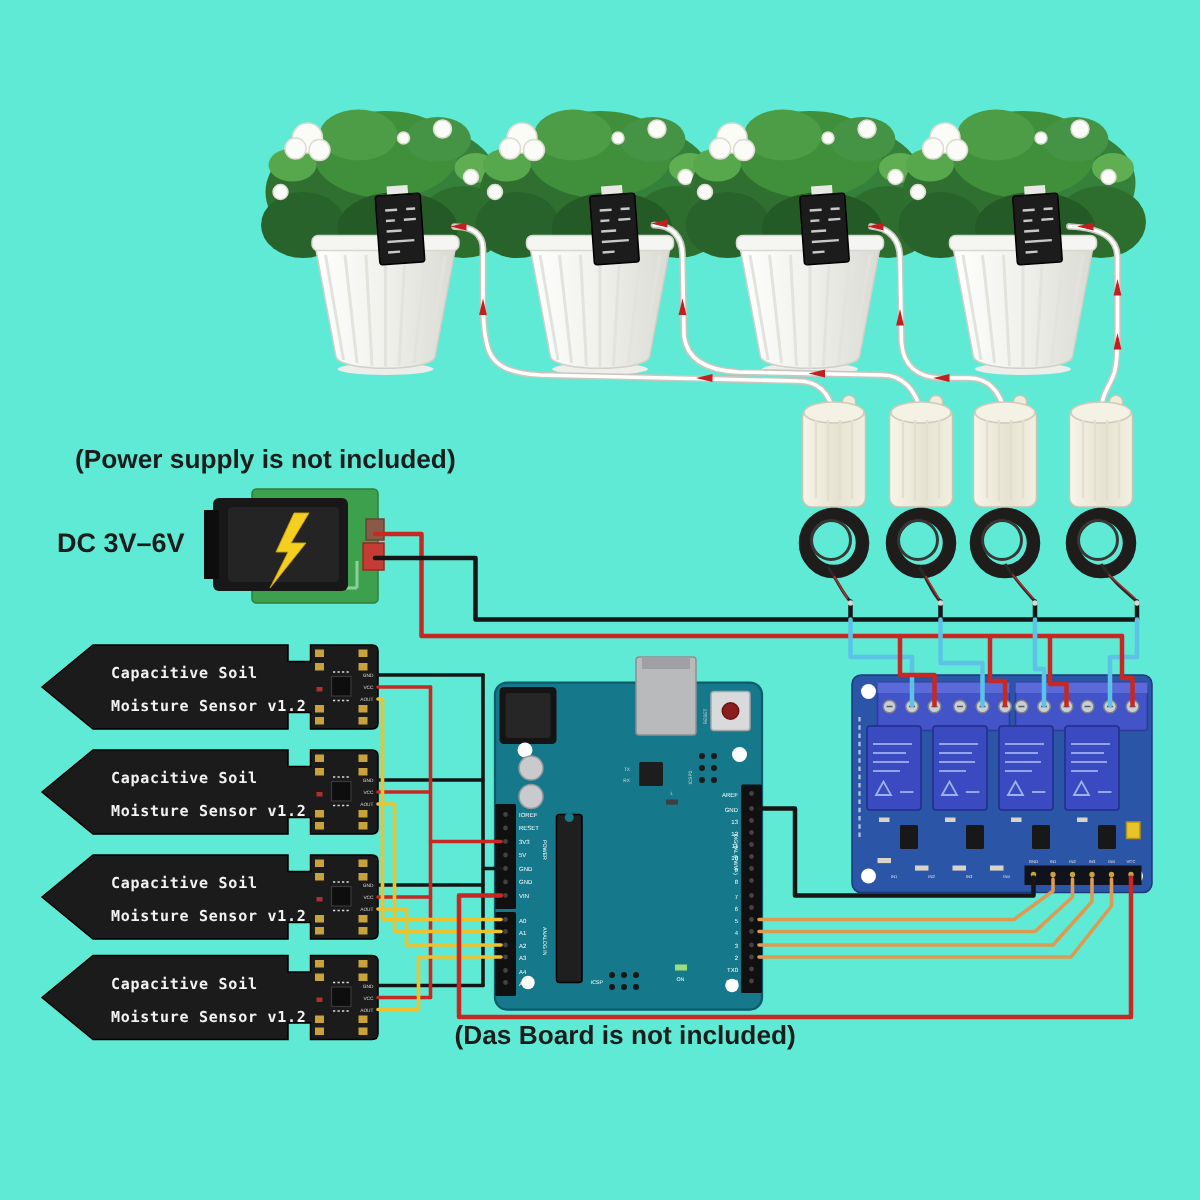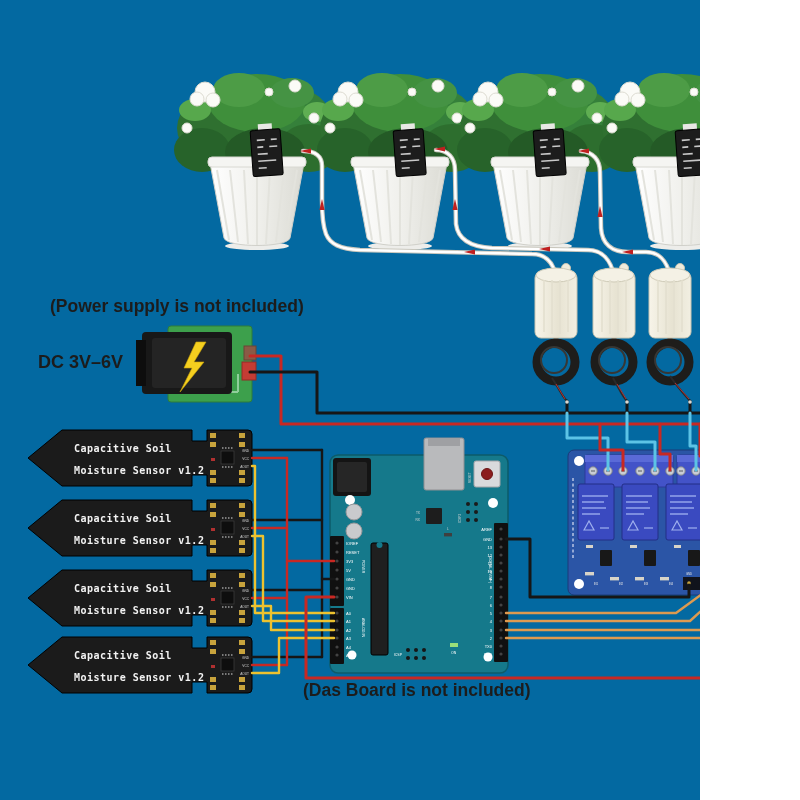--- a/index.html
+++ b/index.html
@@ -1,16 +1,16 @@
 <!DOCTYPE html>
 <html><head>
 <meta charset="utf-8">
 <style>
   html,body{margin:0;padding:0;background:#ffffff;}
-  #stage{width:700px;height:800px;position:relative;background:#0369a1;overflow:hidden;}
+  #stage{width:800px;height:800px;position:relative;background:#5eead4;overflow:hidden;}
   svg{display:block;}
   .note{font:700 17.5px "Liberation Sans",sans-serif;fill:#1c1c1c;}
   .rating{font:700 18px "Liberation Sans",sans-serif;fill:#1c1c1c;}
   .sensorTxt{font:700 10px "DejaVu Sans Mono",monospace;fill:#f2f2f2;letter-spacing:.5px;}
   .pin{font:4px "Liberation Sans",sans-serif;fill:#ffffff;}
   .pin2{font:3.2px "Liberation Sans",sans-serif;fill:#d8d8d8;}
   .pin3{font:2.8px "Liberation Sans",sans-serif;fill:#e6e6e6;}
   .vlab{font:3.5px "Liberation Sans",sans-serif;fill:#ffffff;}
   .wire{fill:none;stroke-linecap:round;stroke-linejoin:round;}
 </style>

